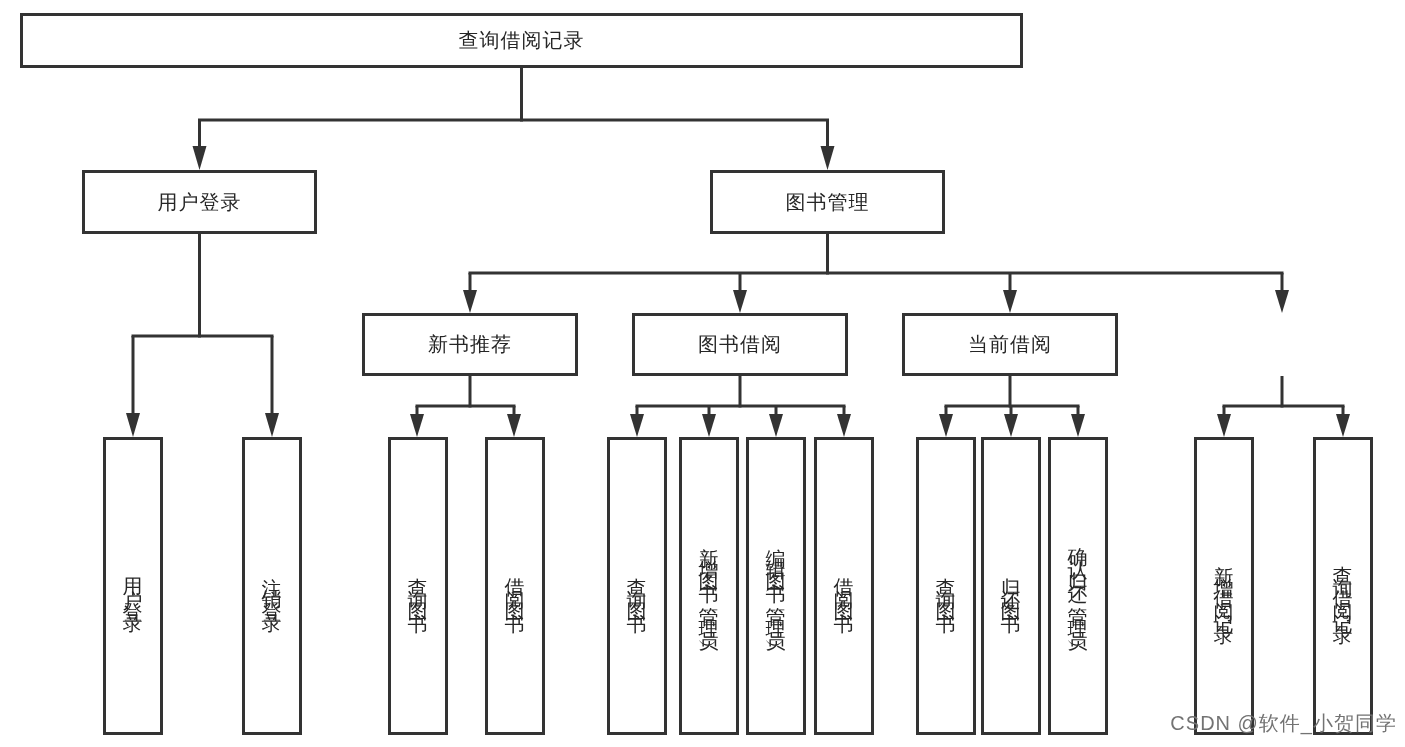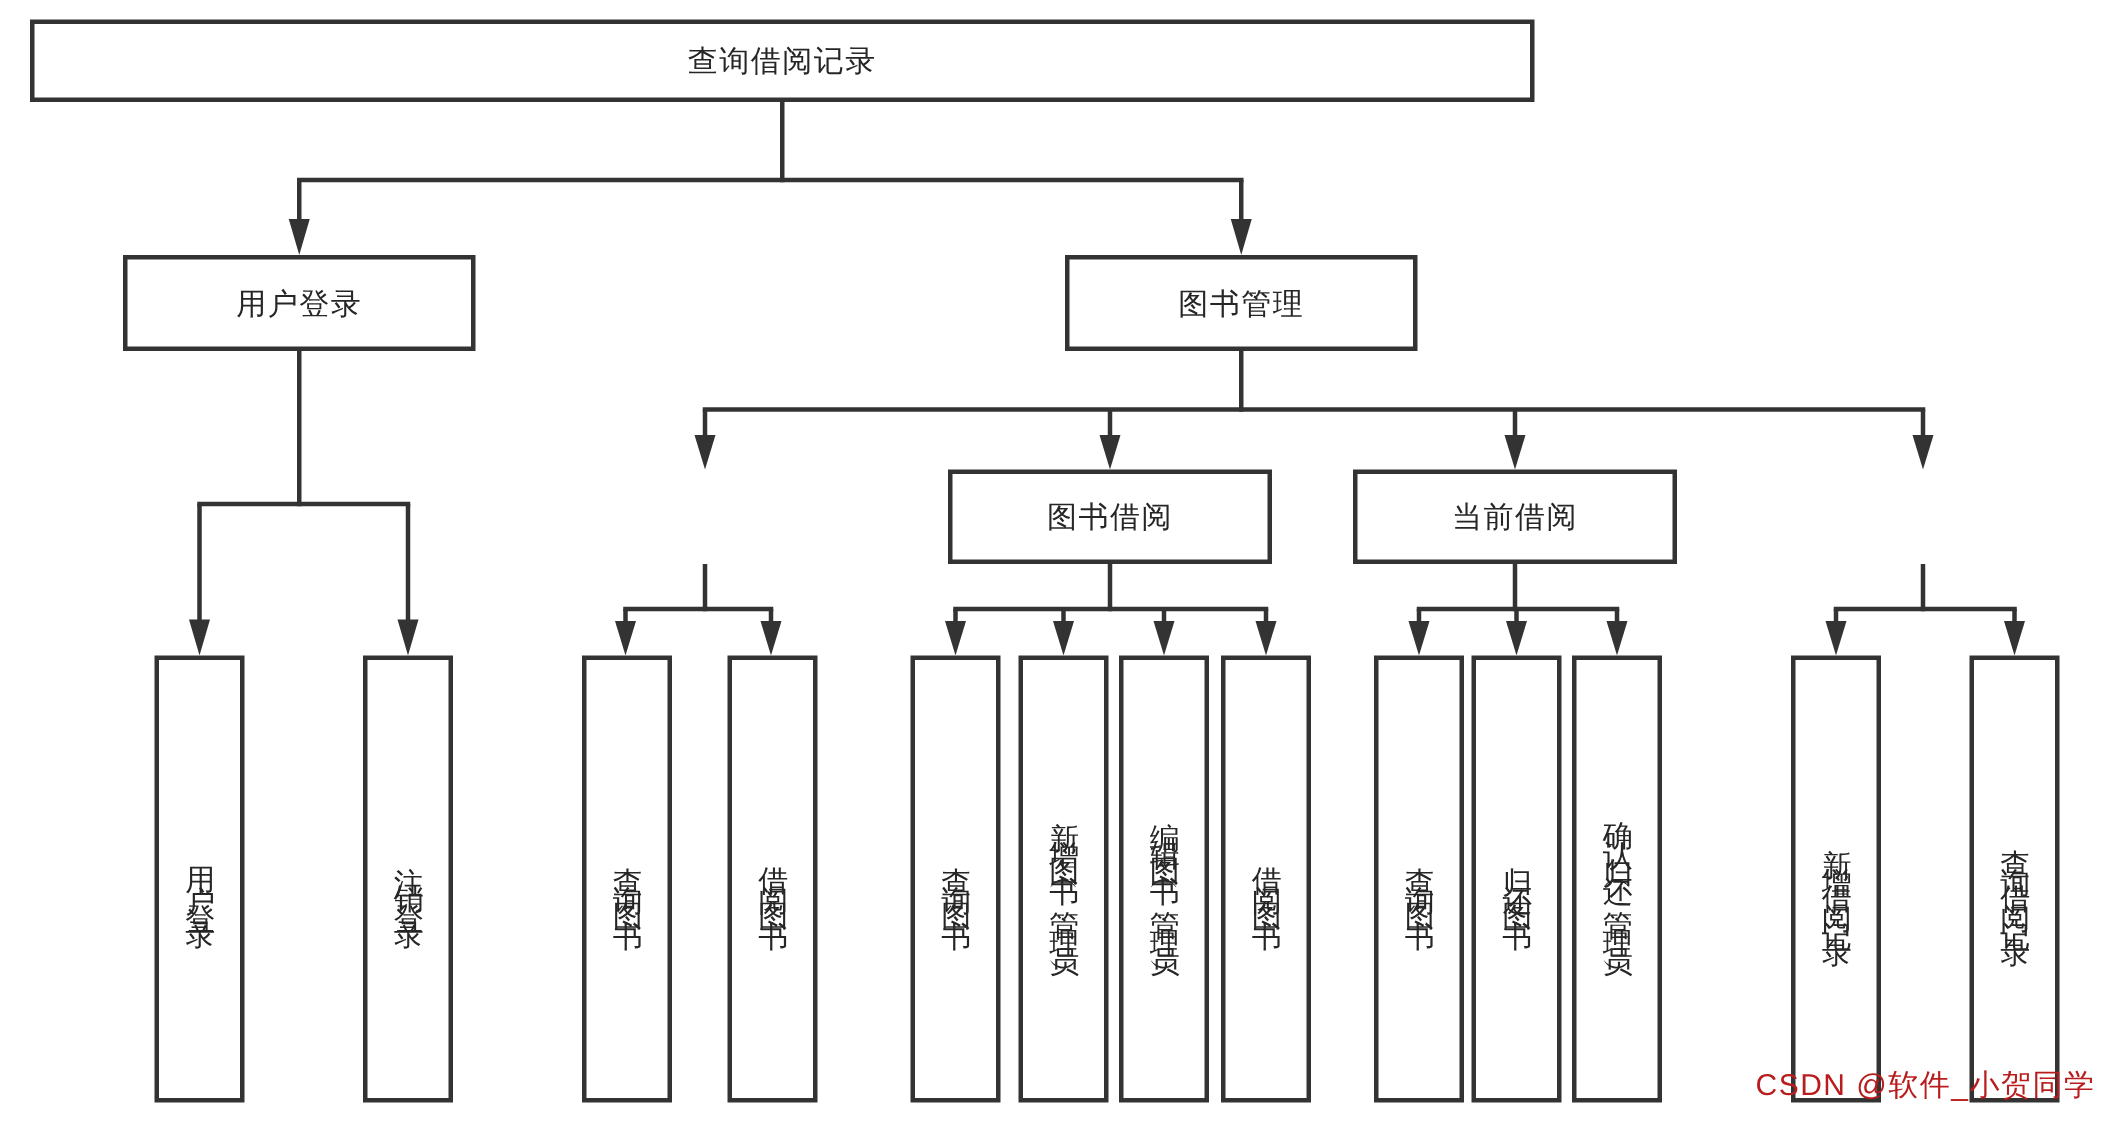--- a/index.html
+++ b/index.html
@@ -42,21 +42,21 @@
   
   .leaf{top:437px;width:60px;height:298px;}
   .n-a1{left:103px;}  .n-a2{left:242px;}
   .n-b1{left:388px;}  .n-b2{left:485px;}
   .n-c1{left:607px;}  .n-c2{left:679px;}  .n-c3{left:746px;}  .n-c4{left:814px;}
   .n-d1{left:916px;}  .n-d2{left:981px;}  .n-d3{left:1048px;}
   .n-e1{left:1194px;} .n-e2{left:1313px;}
 
   .watermark{
     position:absolute;right:8px;bottom:10px;
-    font-size:20px;color:#b91c1c;letter-spacing:1px;
+    font-size:20px;color:#737373;letter-spacing:1px;
     white-space:nowrap;z-index:5;margin-left:33px;
   }
 </style>
 </head>
 <body>
 
 <div id="diagram">
 
   <svg class="connectors" xmlns="http://www.w3.org/2000/svg" width="1405" height="747">
     <g>
@@ -131,20 +131,23 @@
     <span>查询借阅记录</span>
   </div>
 
   <div class="hbox n-user-login">
     <span>用户登录</span>
   </div>
   <div class="hbox n-book-mgmt">
     <span>图书管理</span>
   </div>
 
+  <div class="hbox n-new-book">
+    <span>新书推荐</span>
+  </div>
   <div class="hbox n-book-borrow">
     <span>图书借阅</span>
   </div>
   <div class="hbox n-current-borrow">
     <span>当前借阅</span>
   </div>
 
   <div class="vbox leaf n-a1">
     <span class="vlabel">用户登录</span>
   </div>

